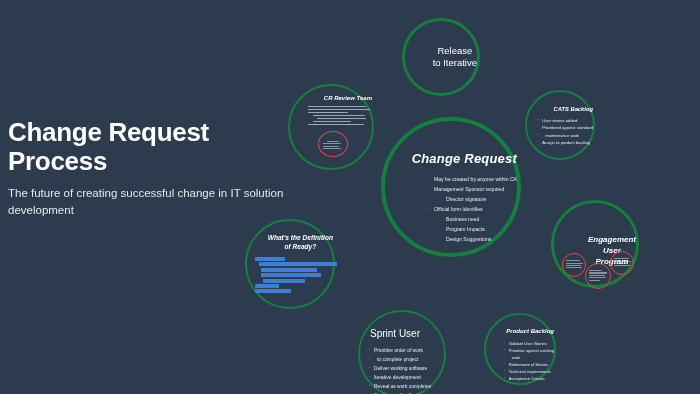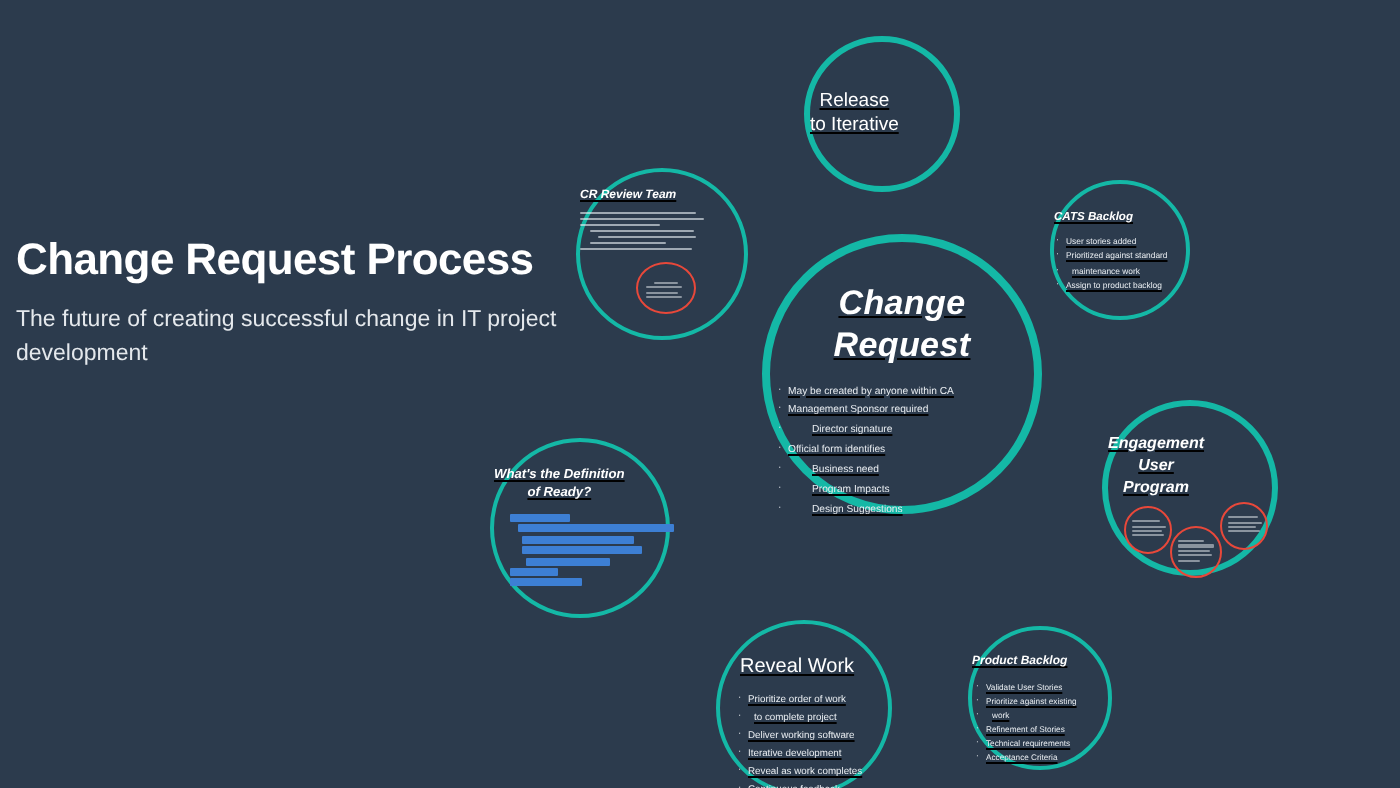--- a/index.html
+++ b/index.html
@@ -25,45 +25,44 @@
 
   
   .title-block {
     position: absolute;
     left: 8px;
     top: 118px;
     width: 300px;
   }
   .deck-title {
     color: #ffffff;
-    font-size: 22px;
+    font-size: 26px;
     font-weight: bold;
     letter-spacing: -0.3px;
     line-height: 1.1;
     margin: 0 0 10px 0;
   }
   .deck-subtitle {
     color: #e4e8ec;
     font-size: 11.5px;
     font-weight: normal;
     line-height: 1.45;
     margin: 0;
   }
 
   
   .node {
     position: absolute;
     border-radius: 50%;
-    border: 3px solid #14b8a6;
+    border: 3px solid #15803d;
     box-sizing: border-box;
     display: flex;
     flex-direction: column;
-    align-items: flex-start;
+    align-items: flex-end;
     justify-content: flex-start;
-    text-decoration: underline;
   }
   .node.center-text {
     justify-content: center;
   }
   .node-title {
     color: #ffffff;
     text-align: center;
     line-height: 1.25;
   }
   .node-bullets {
@@ -148,24 +147,24 @@
     padding-left: 6px;
   }
 
   
   #node-change-request {
     left: 381px; top: 117px;
     width: 140px; height: 140px;
     border-width: 4px;
   }
   #node-change-request .node-title {
-    font-size: 17px;
-    font-style: italic;
-    font-weight: bold;
-    margin-top: 20px;
+    font-size: 13px;
+    font-style: italic;
+    font-weight: bold;
+    margin-top: 30px;
     letter-spacing: 0.2px;
   }
   #node-change-request .node-bullets {
     font-size: 5.1px;
     line-height: 1.95;
     margin-top: 8px;
     padding-left: 9px;
   }
   #node-change-request .node-bullets li.indent {
     padding-left: 12px;
@@ -174,21 +173,21 @@
   
   #node-engagement {
     left: 551px; top: 200px;
     width: 88px; height: 88px;
     border-width: 3px;
   }
   #node-engagement .node-title {
     font-size: 8px;
     font-style: italic;
     font-weight: bold;
-    margin-top: 14px;
+    margin-top: 32px;
     line-height: 1.35;
   }
   #node-engagement .sub-circle {
     position: absolute;
     border: 1.2px solid #e8483a;
     border-radius: 50%;
     box-sizing: border-box;
     display: flex;
     align-items: center;
     justify-content: center;
@@ -279,21 +278,21 @@
     margin-bottom: 1.3px;
   }
 </style>
 </head>
 <body>
 
 <div id="canvas">
 
   <div class="title-block">
     <h1 class="deck-title">Change Request Process</h1>
-    <p class="deck-subtitle">The future of creating successful change in IT project development</p>
+    <p class="deck-subtitle">The future of creating successful change in IT solution development</p>
   </div>
 
   <div class="node center-text" id="node-release">
     <div class="node-title">
       <span>Release</span><br>
       <span>to Iterative</span>
     </div>
   </div>
 
   <div class="node" id="node-cr-review">
@@ -383,21 +382,21 @@
       <div class="sel-line" style="width:78px;margin-left:4px"></div>
       <div class="sel-line" style="width:56px;margin-left:6px"></div>
       <div class="sel-line" style="width:60px;margin-left:6px"></div>
       <div class="sel-line" style="width:42px;margin-left:8px"></div>
       <div class="sel-line" style="width:24px"></div>
       <div class="sel-line" style="width:36px"></div>
     </div>
   </div>
 
   <div class="node" id="node-sprint">
-    <div class="node-title">Reveal Work</div>
+    <div class="node-title">Sprint User</div>
     <ul class="node-bullets">
       <li>Prioritize order of work</li>
       <li style="padding-left:3px">to complete project</li>
       <li>Deliver working software</li>
       <li>Iterative development</li>
       <li>Reveal as work completes</li>
       <li>Continuous feedback</li>
     </ul>
   </div>
 

